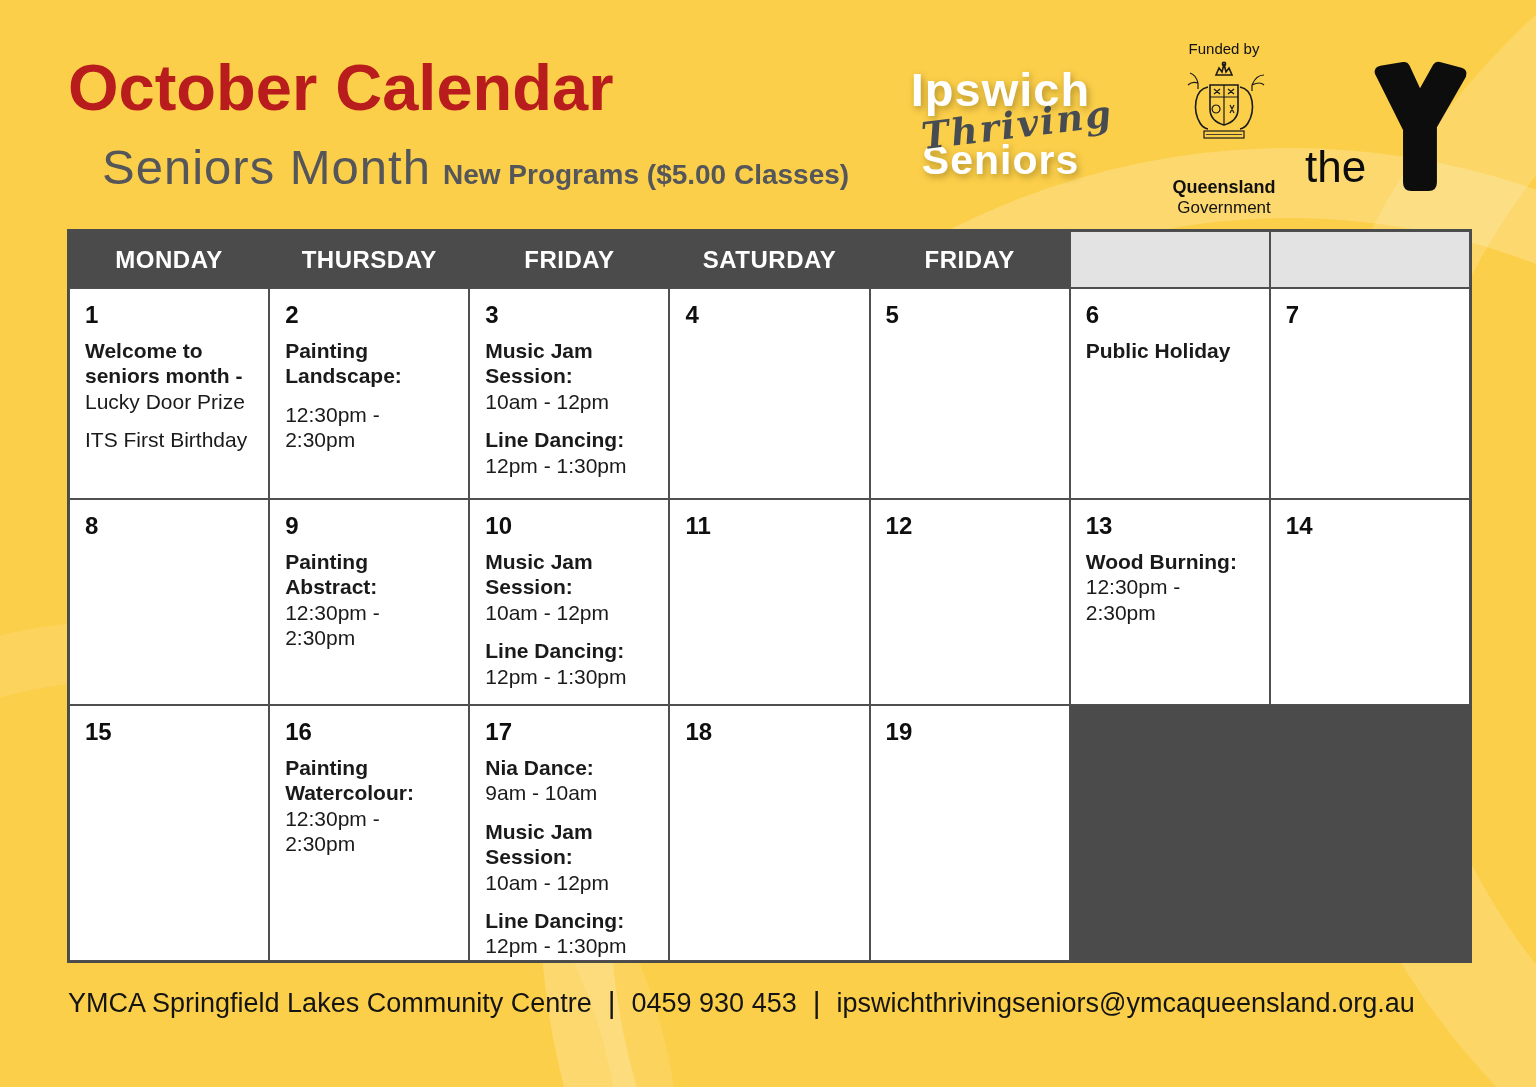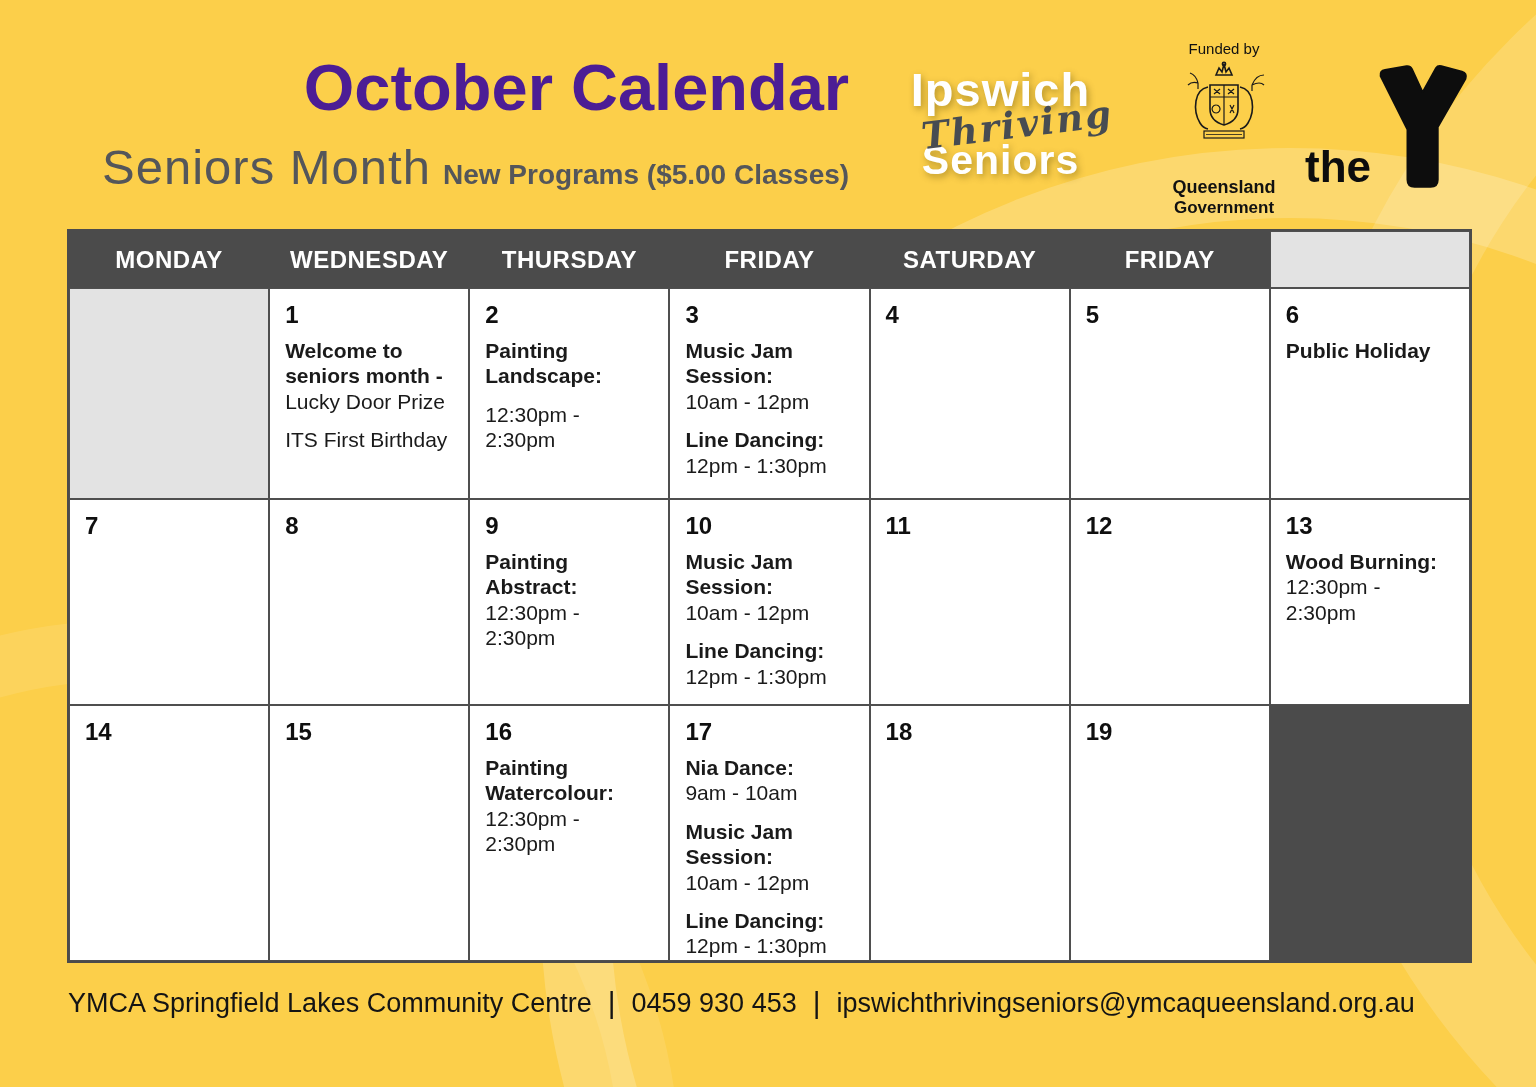--- a/index.html
+++ b/index.html
@@ -19,22 +19,21 @@
     pointer-events: none;
   }
   .arc1 { width: 1500px; height: 1500px; left: 540px; top: 148px; }
   .arc2 { width: 1500px; height: 1500px; left: 1290px; top: -180px; border-width: 110px; border-color: rgba(255,255,255,0.16); }
   .arc3 { width: 1100px; height: 1100px; left: -420px; top: 620px; border-width: 60px; border-color: rgba(255,255,255,0.10); }
 
   
   .titleblock { position: absolute; left: 68px; top: 50px; }
   .main-title {
     font-size: 65px; font-weight: 800; letter-spacing: 0px;
-    color: #4c1d95;
-    text-align: right;
+    color: #b91c1c;
   }
   .subtitle-row { display: flex; align-items: baseline; margin-top: 14px; }
   .subtitle {
     font-size: 49px; font-weight: 400; color: #54565a; letter-spacing: 1px; margin-left: 34px;
   }
   .subtitle-note {
     font-size: 28px; font-weight: 600; color: #54565a; margin-left: 12px;
   }
 
   
@@ -49,25 +48,25 @@
     font-size: 37px; color: #474c52; transform: rotate(-7deg);
     margin: -14px 0 -12px 28px; font-weight: 600; letter-spacing: 2px;
   }
   .its-line3 { font-size: 41px; margin-top: 2px; }
 
   
   .qld-logo { position: absolute; left: 1168px; top: 40px; width: 112px; text-align: center; }
   .funded-by { font-size: 15px; color: #111; margin-bottom: 4px; }
   .qld-crest { display: block; margin: 0 auto; }
   .qld-name { font-size: 18px; font-weight: 700; color: #111; margin-top: 12px; }
-  .qld-gov  { font-size: 17px; font-weight: 700; color: #111; }
+  .qld-gov  { font-size: 17px; font-weight: 400; color: #111; }
 
   
   .y-logo { position: absolute; left: 1305px; top: 58px; width: 165px; display: flex; align-items: flex-end; }
-  .y-the { font-size: 44px; font-weight: 700; color: #0d0d0d; margin-right: 6px; margin-bottom: 4px; }
+  .y-the { font-size: 44px; font-weight: 400; color: #0d0d0d; margin-right: 6px; margin-bottom: 4px; }
   .y-mark { display: block; }
 
   
   .calendar {
     position: absolute; left: 67px; top: 229px; width: 1405px;
     display: grid;
     grid-template-columns: repeat(7, 1fr);
     grid-template-rows: 57px 211px 206px 256px;
     border: 2px solid #4b4b4b;
     background: #4b4b4b;
@@ -146,21 +145,20 @@
 
 <div class="y-logo">
   <span class="y-the">the</span>
   <svg class="y-mark" width="104" height="138" viewBox="0 0 104 138">
     <path d="M4 12 Q3 6 9 5 L33 1 Q37 0.5 39 4 L51 30 L66 3 Q68 0 72 1 L95 7 Q101 9 99 15 L68 69 L68 128 Q68 136 60 136 L42 136 Q34 136 34 128 L34 72 Z" fill="#0d0d0d" stroke="#0d0d0d" stroke-width="2" stroke-linejoin="round"></path>
   </svg>
 </div>
 
 <div class="calendar">
     <div class="day-head">MONDAY</div>
-    <div class="day-head">WEDNESDAY</div>
     <div class="day-head">THURSDAY</div>
     <div class="day-head">FRIDAY</div>
     <div class="day-head">SATURDAY</div>
     <div class="day-head">FRIDAY</div>
     <div class="cell blank"></div>
     <div class="cell blank"></div>
     <div class="cell">
       <div class="daynum">1</div>
       <div class="event">
         <div class="ev-title">Welcome to seniors month -</div>

